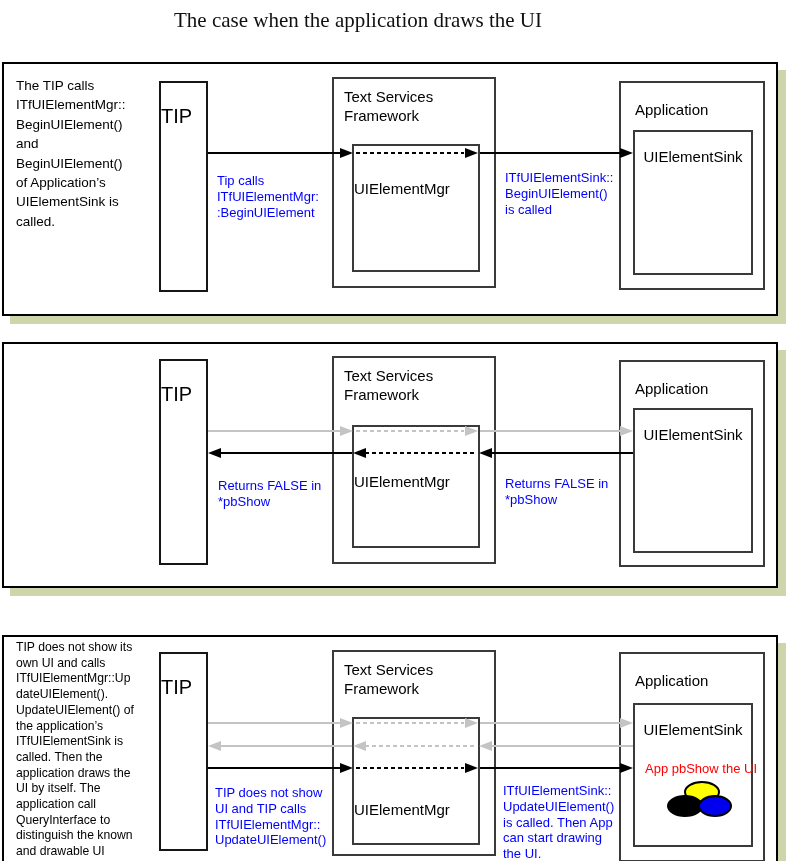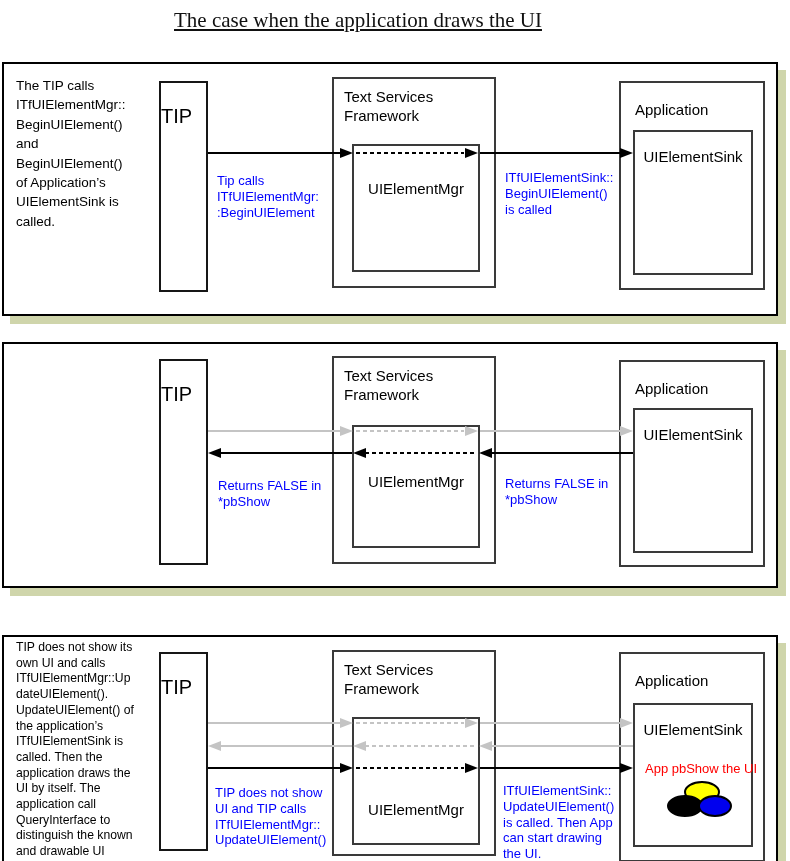--- a/index.html
+++ b/index.html
@@ -1,19 +1,19 @@
 <!DOCTYPE html>
 <html><head>
 <meta charset="utf-8">
 <style>
   html,body{margin:0;padding:0;background:#fff;}
   #stage{position:relative;width:790px;height:861px;background:#fff;overflow:hidden;
          font-family:"Liberation Sans",sans-serif;}
   .title{position:absolute;top:8px;left:0;width:716px;text-align:center;
-         font-family:"Liberation Serif",serif;font-size:21px;color:#111;text-decoration:underline;}
+         font-family:"Liberation Serif",serif;font-size:21px;color:#111;}
   .panel{position:absolute;left:2px;width:772px;background:#fff;border:2px solid #000;
          box-shadow:8px 8px 0 0 #cfd5ab;}
   .p1{top:62px;height:250px;}
   .p2{top:342px;height:242px;}
   .p3{top:610px;height:237px;margin-top:25px;}
   .multiline{white-space:pre-line;}
   .desc{position:absolute;left:12px;color:#000;}
   .p1 .desc,.p2 .desc{top:12px;width:160px;font-size:13.5px;line-height:19.4px;}
   .p3 .desc{top:3px;width:150px;font-size:12.2px;line-height:15.7px;}
   .box{position:absolute;background:#fff;}
@@ -24,21 +24,21 @@
   .tip-label{position:absolute;top:22px;left:0;width:100%;text-align:left;font-size:20px;}
   .tsf-box{left:328px;width:160px;border:2px solid #3a3a3a;}
   .p1 .tsf-box{top:13px;height:207px;}
   .p2 .tsf-box{top:12px;height:204px;}
   .p3 .tsf-box{top:13px;height:202px;}
   .tsf-label{position:absolute;top:8px;left:10px;font-size:15px;line-height:19px;}
   .mgr-box{left:348px;width:124px;border:2px solid #3a3a3a;}
   .p1 .mgr-box{top:80px;height:124px;}
   .p2 .mgr-box{top:81px;height:119px;}
   .p3 .mgr-box{top:80px;height:124px;}
-  .mgr-label{position:absolute;left:0;width:100%;text-align:center;font-size:15px;}
+  .mgr-label{position:absolute;left:0;width:100%;font-size:15px;}
   .p1 .mgr-label{top:34px;}
   .p2 .mgr-label{top:46px;}
   .p3 .mgr-label{top:82px;}
   .app-box{left:615px;width:142px;border:2px solid #3a3a3a;}
   .p1 .app-box{top:17px;height:205px;}
   .p2 .app-box{top:16px;height:203px;}
   .p3 .app-box{top:15px;height:206px;}
   .app-label{position:absolute;top:18px;left:14px;font-size:15px;}
   .sink-box{left:629px;width:116px;border:2px solid #3a3a3a;}
   .p1 .sink-box{top:66px;height:141px;}

